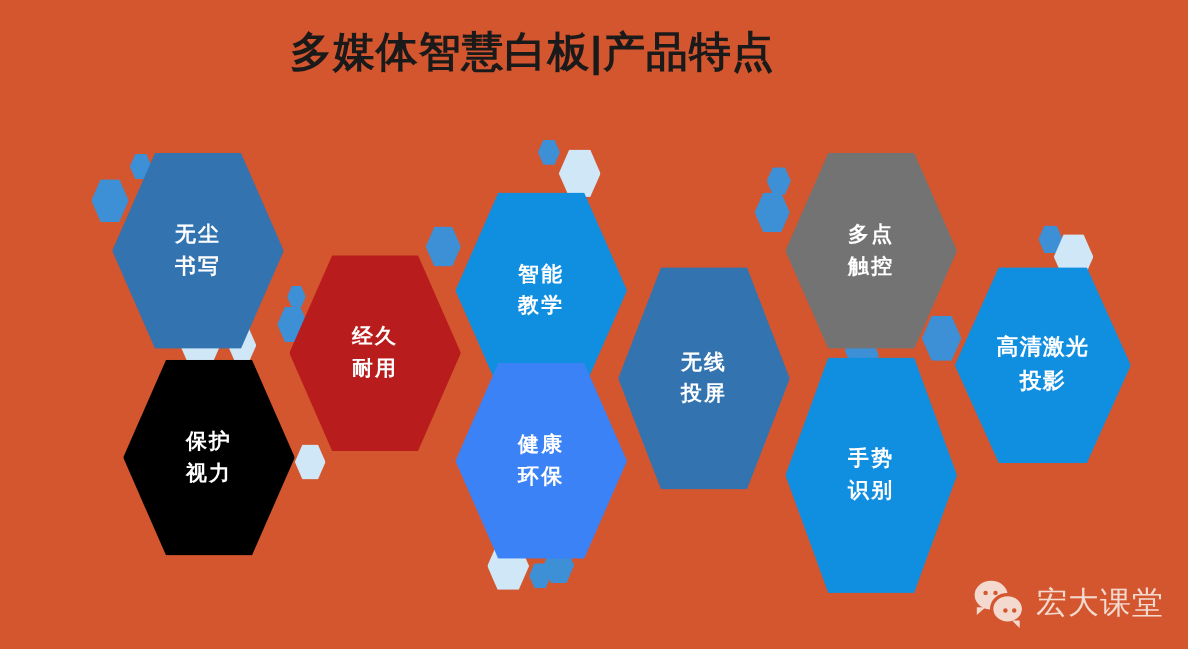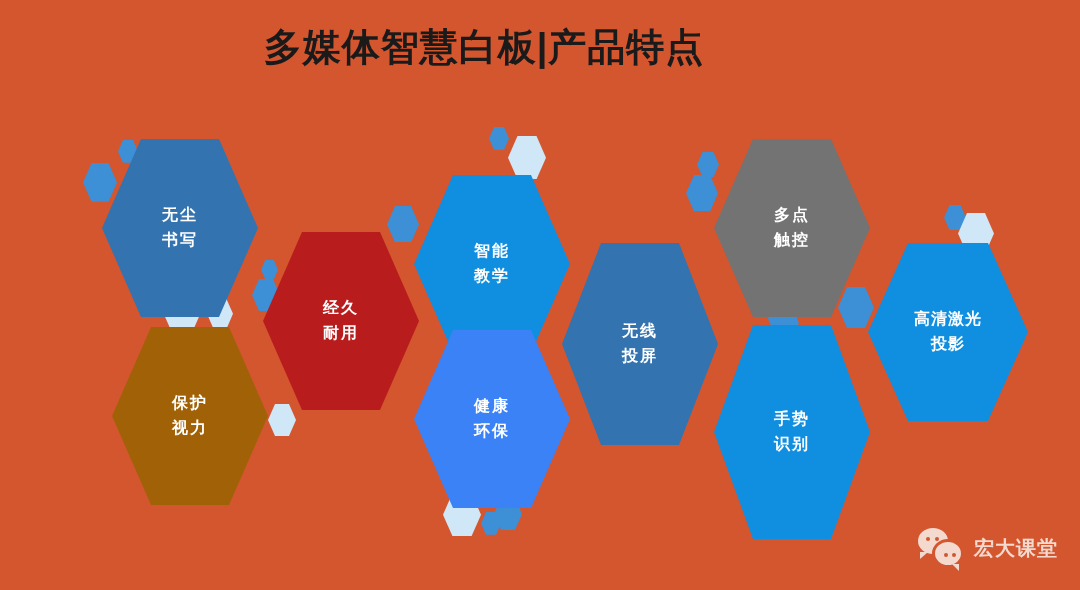--- a/index.html
+++ b/index.html
@@ -40,29 +40,29 @@
     clip-path: polygon(25% 0%, 75% 0%, 100% 50%, 75% 100%, 25% 100%, 0% 50%);
     -webkit-clip-path: polygon(25% 0%, 75% 0%, 100% 50%, 75% 100%, 25% 100%, 0% 50%);
     display: flex;
     flex-direction: column;
     align-items: center;
     justify-content: center;
   }
   .hex .label {
     color: #ffffff;
     text-align: center;
-    font-size: 16px;
+    font-size: 19px;
     font-weight: bold;
     line-height: 1.55;
     letter-spacing: 2px;
     white-space: pre-line;
     pointer-events: none;
   }
   .hex.wide .label {
-    font-size: 16px;
+    font-size: 20px;
     letter-spacing: 1px;
   }
 
   
   .deco {
     position: absolute;
     clip-path: polygon(25% 0%, 75% 0%, 100% 50%, 75% 100%, 25% 100%, 0% 50%);
     -webkit-clip-path: polygon(25% 0%, 75% 0%, 100% 50%, 75% 100%, 25% 100%, 0% 50%);
   }
 
@@ -70,22 +70,22 @@
   #watermark {
     position: absolute;
     right: 22px;
     bottom: 22px;
     display: flex;
     align-items: center;
     gap: 10px;
   }
   #watermark .wm-text {
     color: #f3d9ce;
-    font-size: 20px;
-    font-weight: bold;
+    font-size: 28px;
+    font-weight: normal;
     letter-spacing: 1px;
   }
   .wechat-icon {
     position: relative;
     width: 46px;
     height: 40px;
   }
   .wechat-icon .bubble {
     position: absolute;
     background: #f3d9ce;
@@ -159,21 +159,21 @@
 
   <div id="hex-layer">
       <div class="hex" style="left: 102px; top: 139px; width: 156px; height: 178px; background: rgb(50, 115, 176);">
         <div class="label">无尘
 书写</div>
       </div>
       <div class="hex" style="left: 263px; top: 232px; width: 156px; height: 178px; background: #b91c1c;">
         <div class="label">经久
 耐用</div>
       </div>
-      <div class="hex" style="left: 112px; top: 327px; width: 156px; height: 178px; background: #a16207;">
+      <div class="hex" style="left: 112px; top: 327px; width: 156px; height: 178px; background: #000000;">
         <div class="label">保护
 视力</div>
       </div>
       <div class="hex" style="left: 414px; top: 175px; width: 156px; height: 178px; background: rgb(16, 142, 224);">
         <div class="label">智能
 教学</div>
       </div>
       <div class="hex" style="left: 414px; top: 330px; width: 156px; height: 178px; background: #3b82f6;">
         <div class="label">健康
 环保</div>

